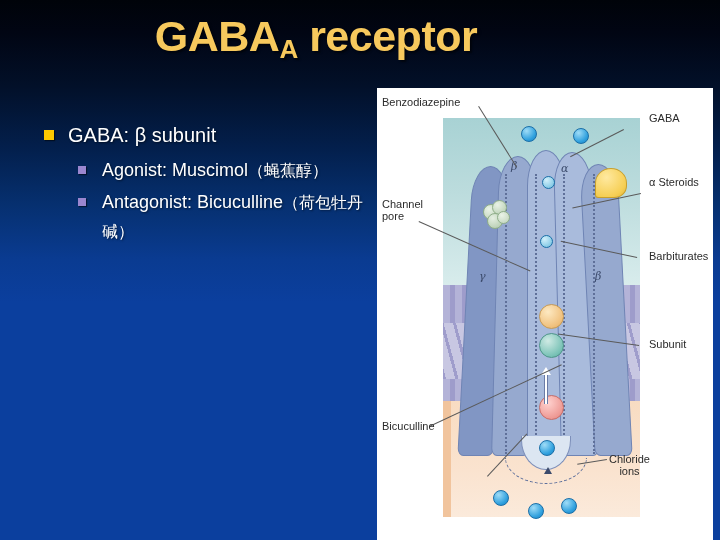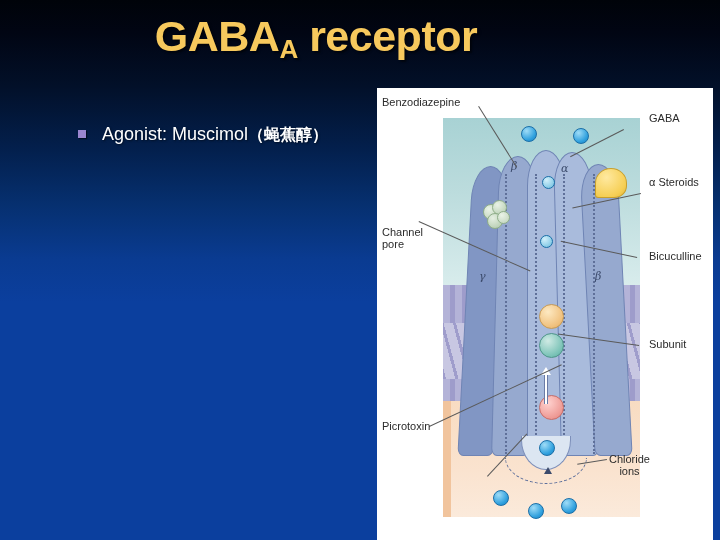--- a/index.html
+++ b/index.html
@@ -61,21 +61,21 @@
     font-size:18px;
     line-height:28px;
     margin-bottom:3px;
     text-shadow:1px 1px 2px rgba(0,0,0,.5);
   }
   .l2 .mk{
     position:absolute;left:2px;top:10px;
     width:8px;height:8px;background:#9a86cf;
     box-shadow:1px 1px 1px rgba(0,0,0,.5);
   }
-  .cjk{font-family:"DejaVu Sans",sans-serif;font-size:16px;font-weight:bold;}
+  .cjk{font-family:"DejaVu Sans",sans-serif;font-size:16px;}
 
   
   #figure{
     position:absolute;left:377px;top:88px;width:336px;height:452px;
     background:#ffffff;
     overflow:hidden;
   }
   #fig-inner{position:absolute;inset:0;}
 
   
@@ -231,26 +231,34 @@
 </head>
 <body>
 
 <div id="slide">
 
   <div id="title"><span>GABA</span><sub>A</sub><span> receptor</span></div>
 
   <div id="bullets">
 
 
+    <div class="l1">
+      <span class="mk"></span>
+      <span>GABA: β subunit</span>
+    </div>
 
     <div class="l2">
       <span class="mk"></span>
       <span>Agonist:  Muscimol</span><span class="cjk">（蝇蕉醇）</span>
     </div>
 
+    <div class="l2">
+      <span class="mk"></span>
+      <span>Antagonist:  Bicuculline</span><span class="cjk">（荷包牡丹碱）</span>
+    </div>
 
   </div>
 
   <div id="figure">
     <div id="fig-inner">
 
       <div class="teal"></div>
       <div class="memb-outer"></div>
       <div class="memb-core"></div>
       <div class="memb-inner"></div>
@@ -306,24 +314,24 @@
       <div class="leader" style="left:42px;top:133px;width:122px;transform:rotate(24deg);"></div>
       <div class="leader" style="left:260px;top:170px;width:78px;transform:rotate(192deg);"></div>
       <div class="leader" style="left:262px;top:258px;width:82px;transform:rotate(188deg);"></div>
       <div class="leader" style="left:52px;top:338px;width:146px;transform:rotate(-25deg);"></div>
       <div class="leader" style="left:230px;top:372px;width:30px;transform:rotate(171deg);"></div>
       <div class="leader" style="left:110px;top:388px;width:58px;transform:rotate(-47deg);"></div>
 
       <span class="flabel" style="left:5px;top:8px;">Benzodiazepine</span>
       <span class="flabel" style="left:272px;top:24px;">GABA</span>
       <span class="flabel" style="left:272px;top:88px;">α Steroids</span>
-      <span class="flabel" style="left:5px;top:138px;">Channel
+      <span class="flabel" style="left:5px;top:110px;">Channel
 pore</span>
-      <span class="flabel" style="left:272px;top:162px;">Bicuculline</span>
+      <span class="flabel" style="left:272px;top:162px;">Barbiturates</span>
       <span class="flabel" style="left:272px;top:250px;">Subunit</span>
-      <span class="flabel" style="left:5px;top:332px;">Picrotoxin</span>
+      <span class="flabel" style="left:5px;top:332px;">Bicuculline</span>
       <span class="flabel" style="left:232px;top:365px;text-align:center;">Chloride
 ions</span>
 
     </div>
   </div>
 
 </div>
 
 </body></html>

